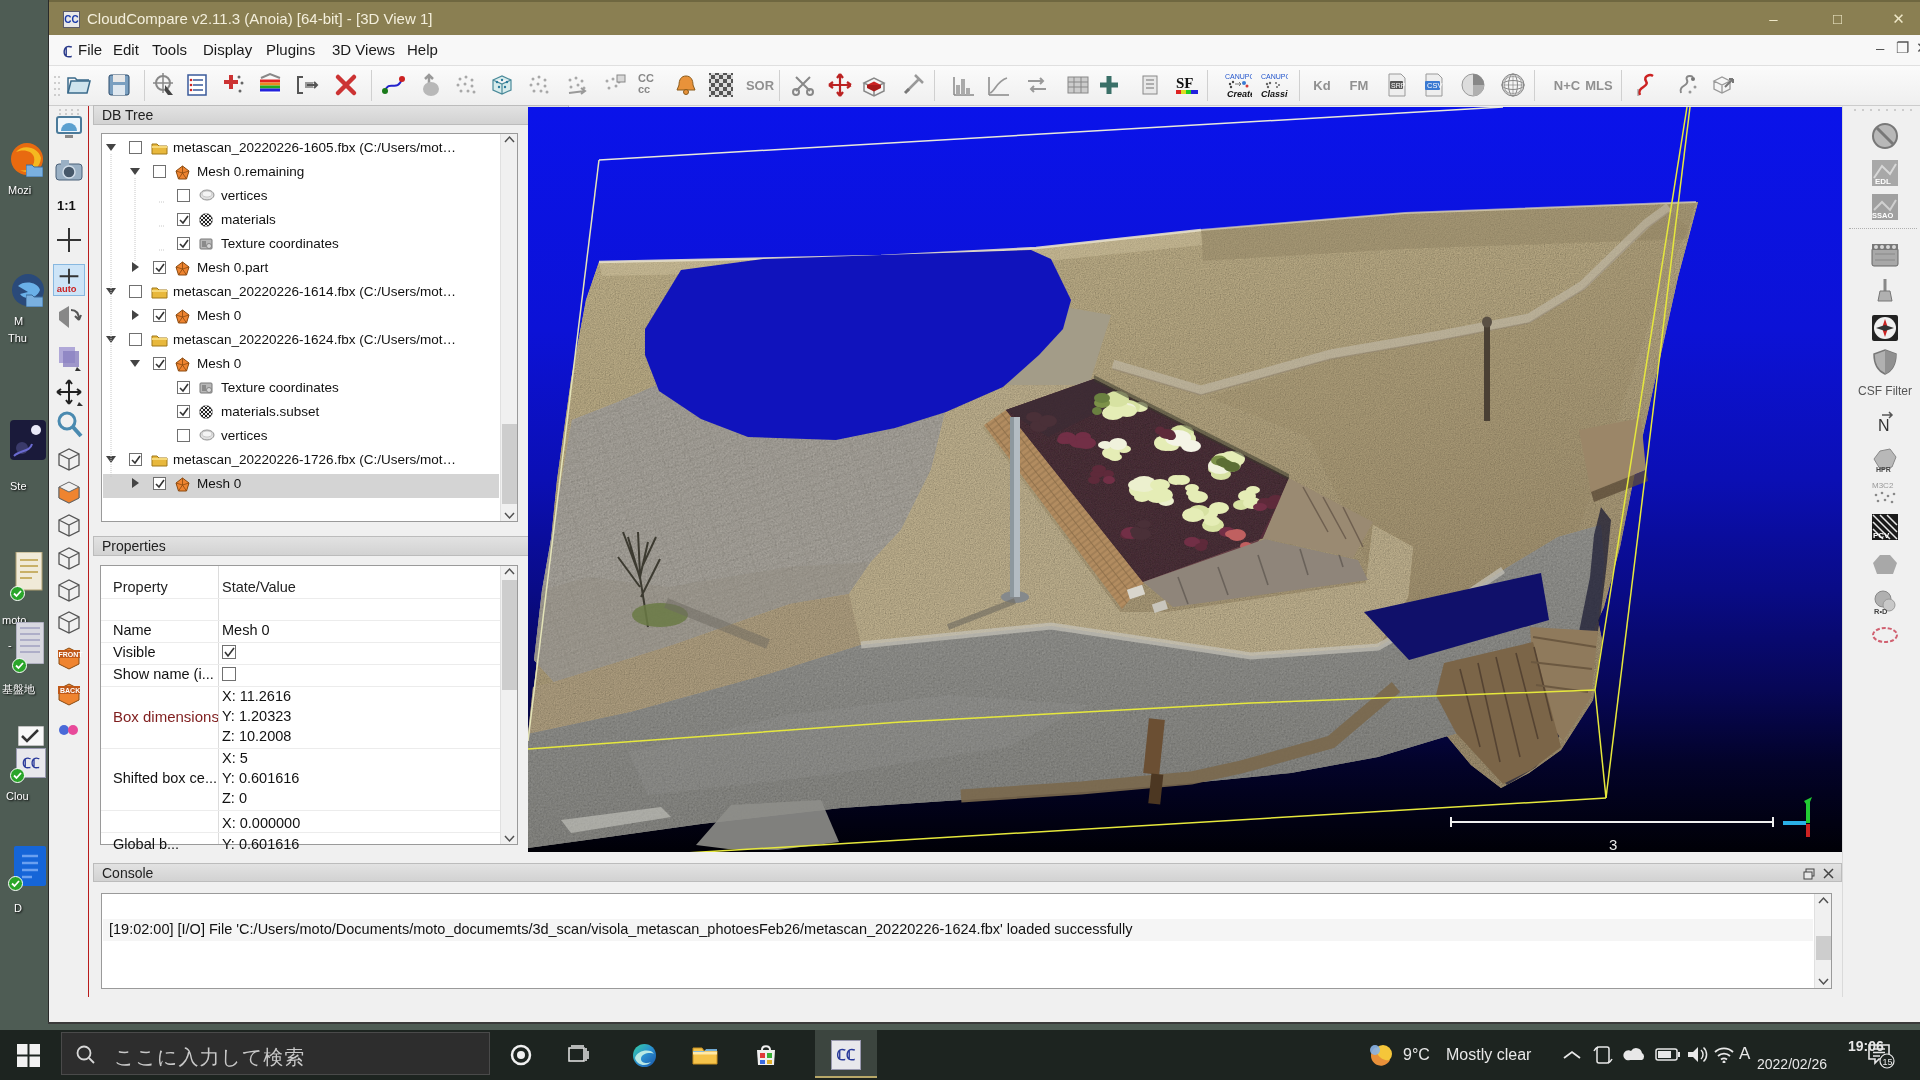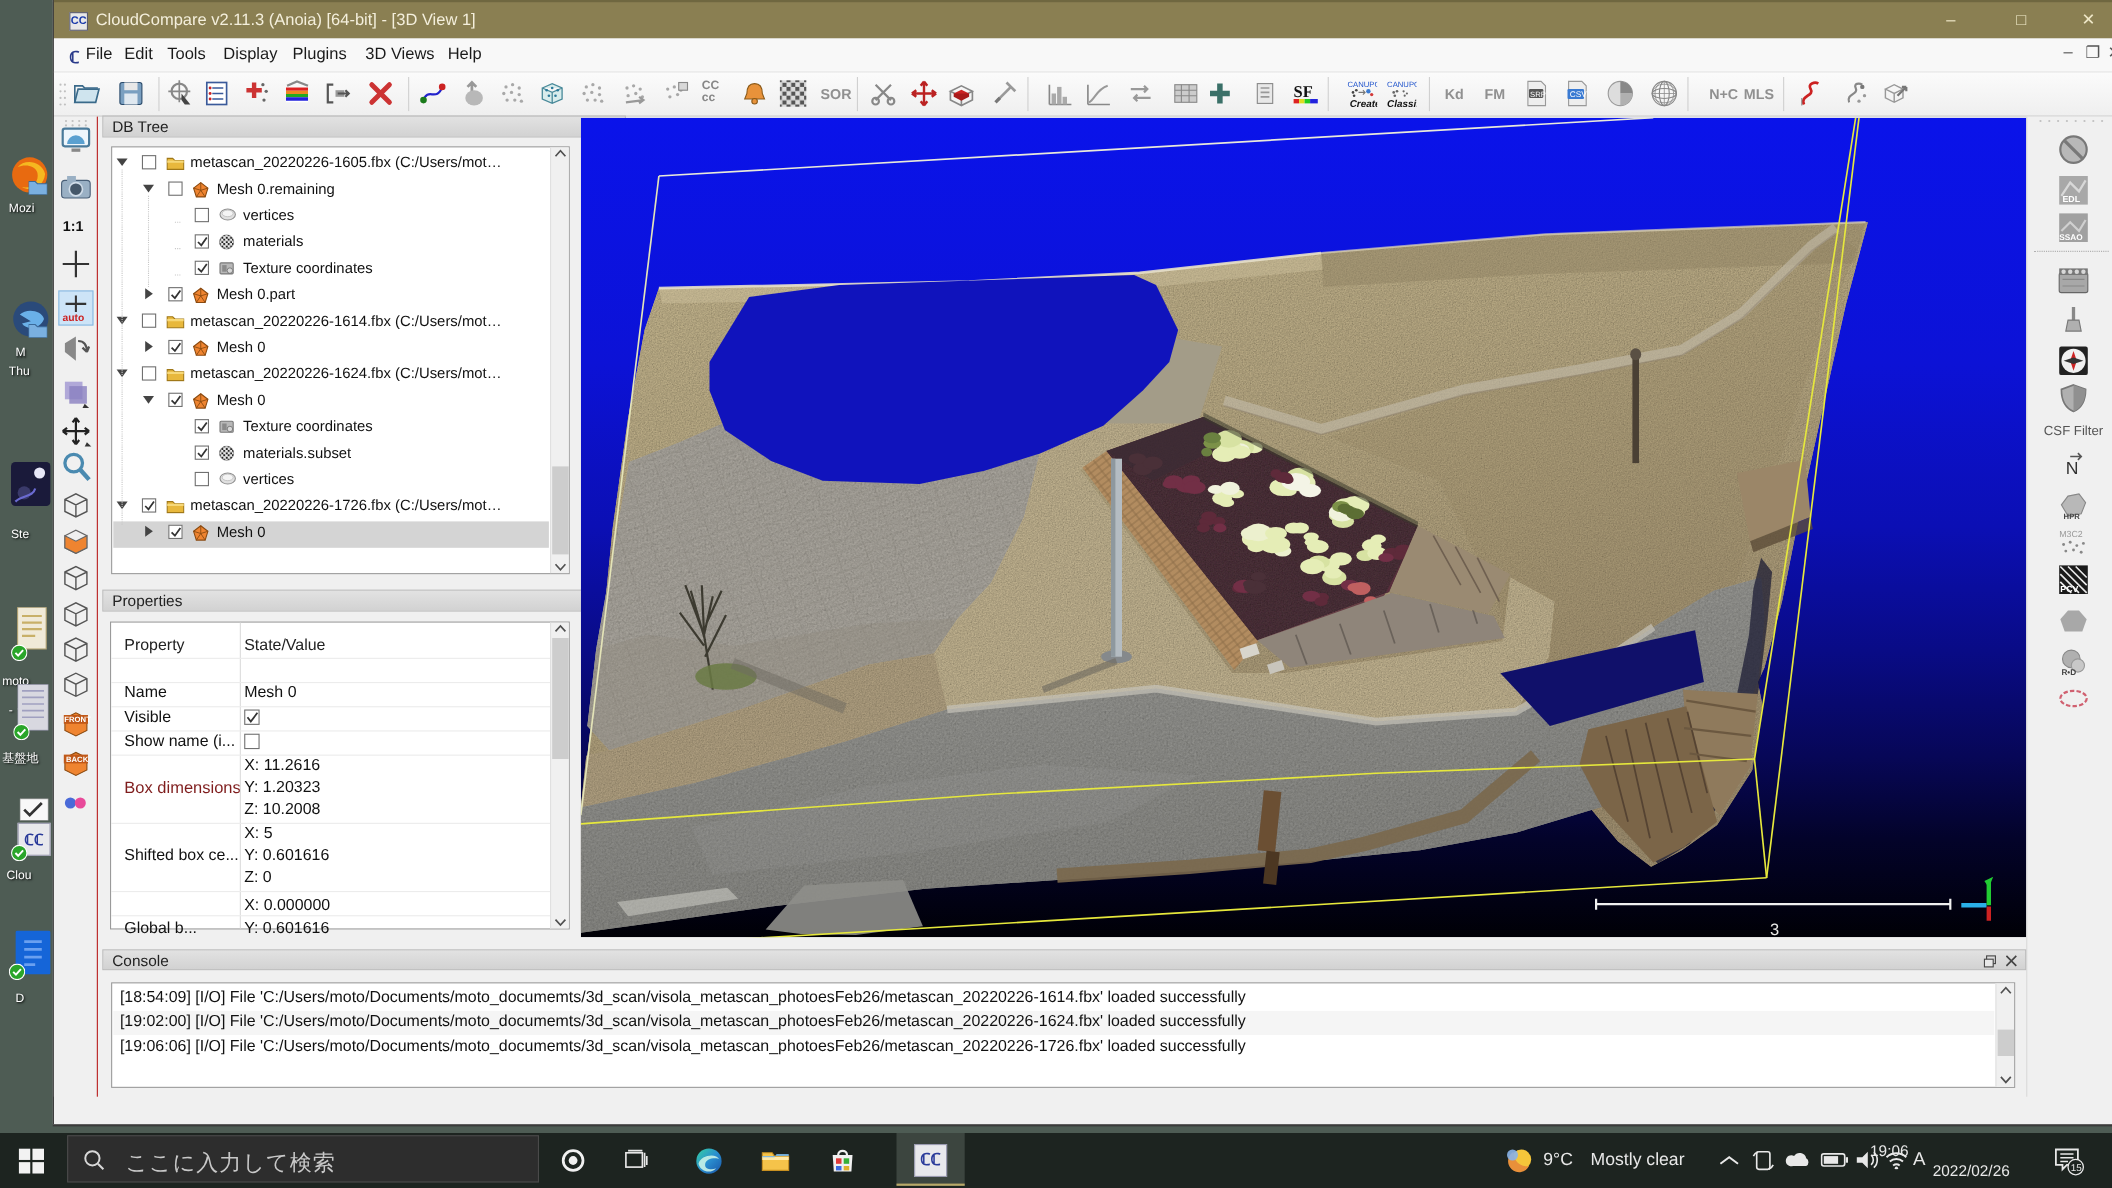--- a/index.html
+++ b/index.html
@@ -762,23 +762,21 @@
         </svg></div>
     </div>
 
   <div class="panel-title" style="left:44px; top:863px; width:1749px; height:19px; padding:1px 0 0 8px;">Console<svg style="position:absolute;right:26px;top:4px" width="12" height="12">
         <rect x="3" y="1" width="8" height="7" fill="none" stroke="#444"></rect>
         <rect x="1" y="4" width="8" height="7" fill="#e8e8e8" stroke="#444"></rect>
       </svg><svg style="position:absolute;right:7px;top:4px" width="11" height="11">
         <path d="M1 1 L10 10 M10 1 L1 10" stroke="#444" stroke-width="1.5"></path>
       </svg></div>
   <div class="wbox" id="console" style="left:52px; top:893px; width:1731px; height:96px;">
-      <div style="position:absolute;left:1px;top:3px;width:1710px;height:22px;background:#ffffff;font-size:14.5px;color:#111;padding:2px 0 0 6px;white-space:nowrap;">[18:54:09] [I/O] File 'C:/Users/moto/Documents/moto_documemts/3d_scan/visola_metascan_photoesFeb26/metascan_20220226-1614.fbx' loaded successfully</div>
       <div style="position:absolute;left:1px;top:25px;width:1710px;height:22px;background:#f5f5f5;font-size:14.5px;color:#111;padding:2px 0 0 6px;white-space:nowrap;">[19:02:00] [I/O] File 'C:/Users/moto/Documents/moto_documemts/3d_scan/visola_metascan_photoesFeb26/metascan_20220226-1624.fbx' loaded successfully</div>
-      <div style="position:absolute;left:1px;top:47px;width:1710px;height:22px;background:#ffffff;font-size:14.5px;color:#111;padding:2px 0 0 6px;white-space:nowrap;">[19:06:06] [I/O] File 'C:/Users/moto/Documents/moto_documemts/3d_scan/visola_metascan_photoesFeb26/metascan_20220226-1726.fbx' loaded successfully</div>
       <div style="position:absolute;right:0;top:0;width:17px;height:94px;background:#f0f0f0;border-left:1px solid #e0e0e0;">
 <svg width="17" height="94">
           <path d="M4 9 L8.5 4 L13 9" stroke="#505050" stroke-width="1.5" fill="none"></path>
           <path d="M4 85 L8.5 90 L13 85" stroke="#505050" stroke-width="1.5" fill="none"></path>
           <rect x="1" y="42" width="15" height="24" fill="#cdcdcd"></rect>
         </svg></div>
     </div>
 
   <div id="view3d" style="position:absolute; left:479px; top:107px; width:1314px; height:745px;">
   <svg width="1314" height="745" viewBox="0 0 1314 745">
@@ -1106,21 +1104,21 @@
     </svg>
     <svg style="position:absolute;left:1686px;top:15px" width="22" height="19">
       <path d="M2 7 L7 7 L12 2 L12 17 L7 12 L2 12 Z" fill="#e8e8e8"></path>
       <path d="M15 5 a6 6 0 0 1 0 9 M17.5 2.5 a9.5 9.5 0 0 1 0 14" stroke="#e8e8e8" stroke-width="1.5" fill="none"></path>
     </svg>
     <svg style="position:absolute;left:1713px;top:16px" width="22" height="17">
       <path d="M2 6 a13 13 0 0 1 18 0 M5 10 a9 9 0 0 1 12 0 M8 13.5 a5 5 0 0 1 6 0" stroke="#e8e8e8" stroke-width="1.8" fill="none"></path>
       <circle cx="11" cy="16" r="1.5" fill="#e8e8e8"></circle>
     </svg>
     <div class="tray" style="left:1739px;top:14px;font-size:17px;">A</div>
-    <div class="tray" style="left:1700px;top:8px;font-size:14px;">19:06</div>
+    <div class="tray" style="left:1848px;top:8px;font-size:14px;font-weight:bold;">19:06</div>
     <div class="tray" style="left:1757px;top:26px;font-size:14px;">2022/02/26</div>
     <svg style="position:absolute;left:1867px;top:13px" width="28" height="26">
       <path d="M2 2 L22 2 L22 16 L12 16 L8 20 L8 16 L2 16 Z" fill="none" stroke="#e8e8e8" stroke-width="1.6"></path>
       <path d="M6 6 H18 M6 9.5 H18 M6 13 H13" stroke="#e8e8e8" stroke-width="1.4"></path>
       <circle cx="20" cy="18" r="7" fill="#1d2420" stroke="#e8e8e8" stroke-width="1.2"></circle>
       <text x="15.5" y="21.5" font-size="9" fill="#e8e8e8">15</text>
     </svg>
   </div>
 <div id="searchbox">
 <svg style="position:absolute;left:13px;top:11px" width="21" height="21">

